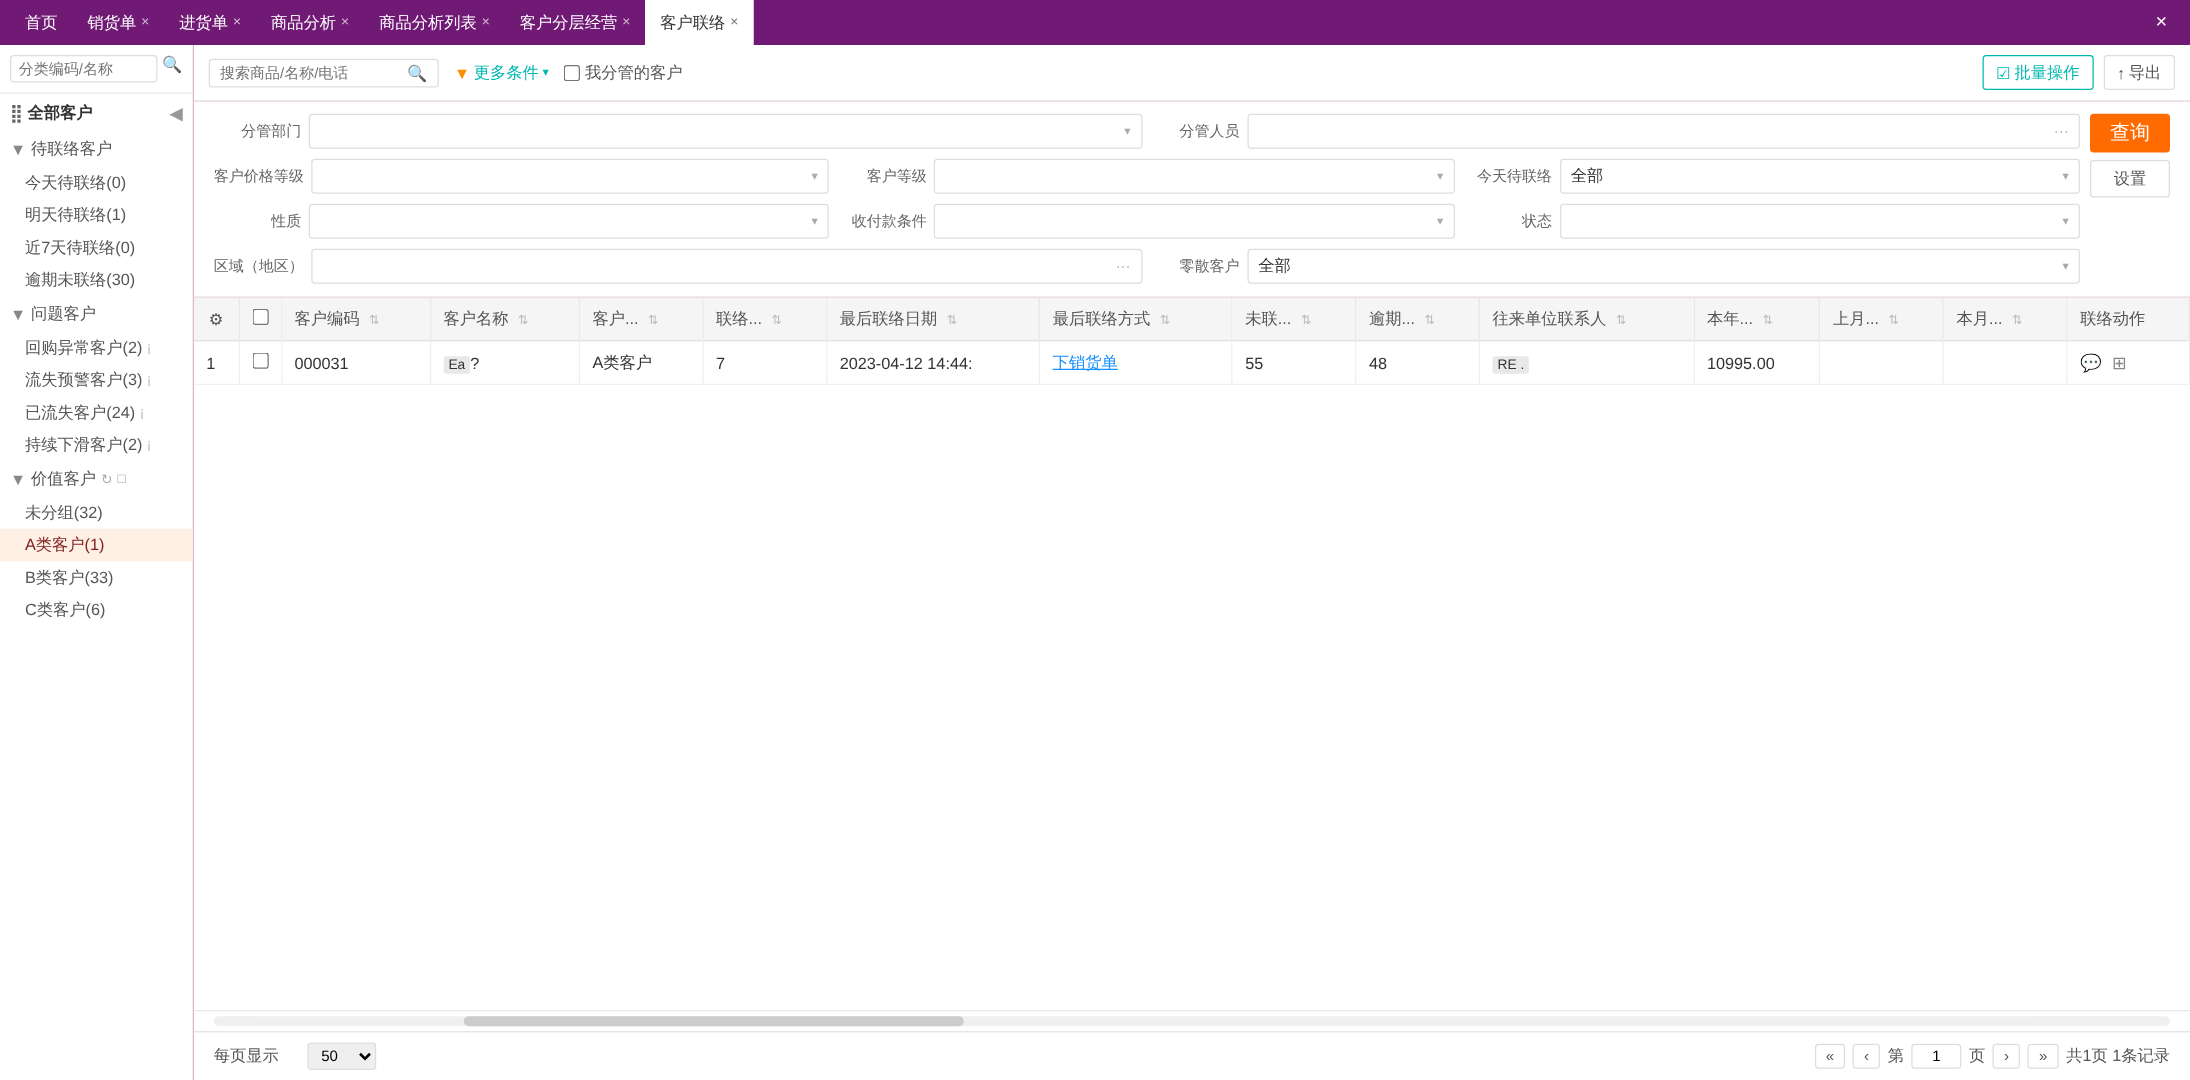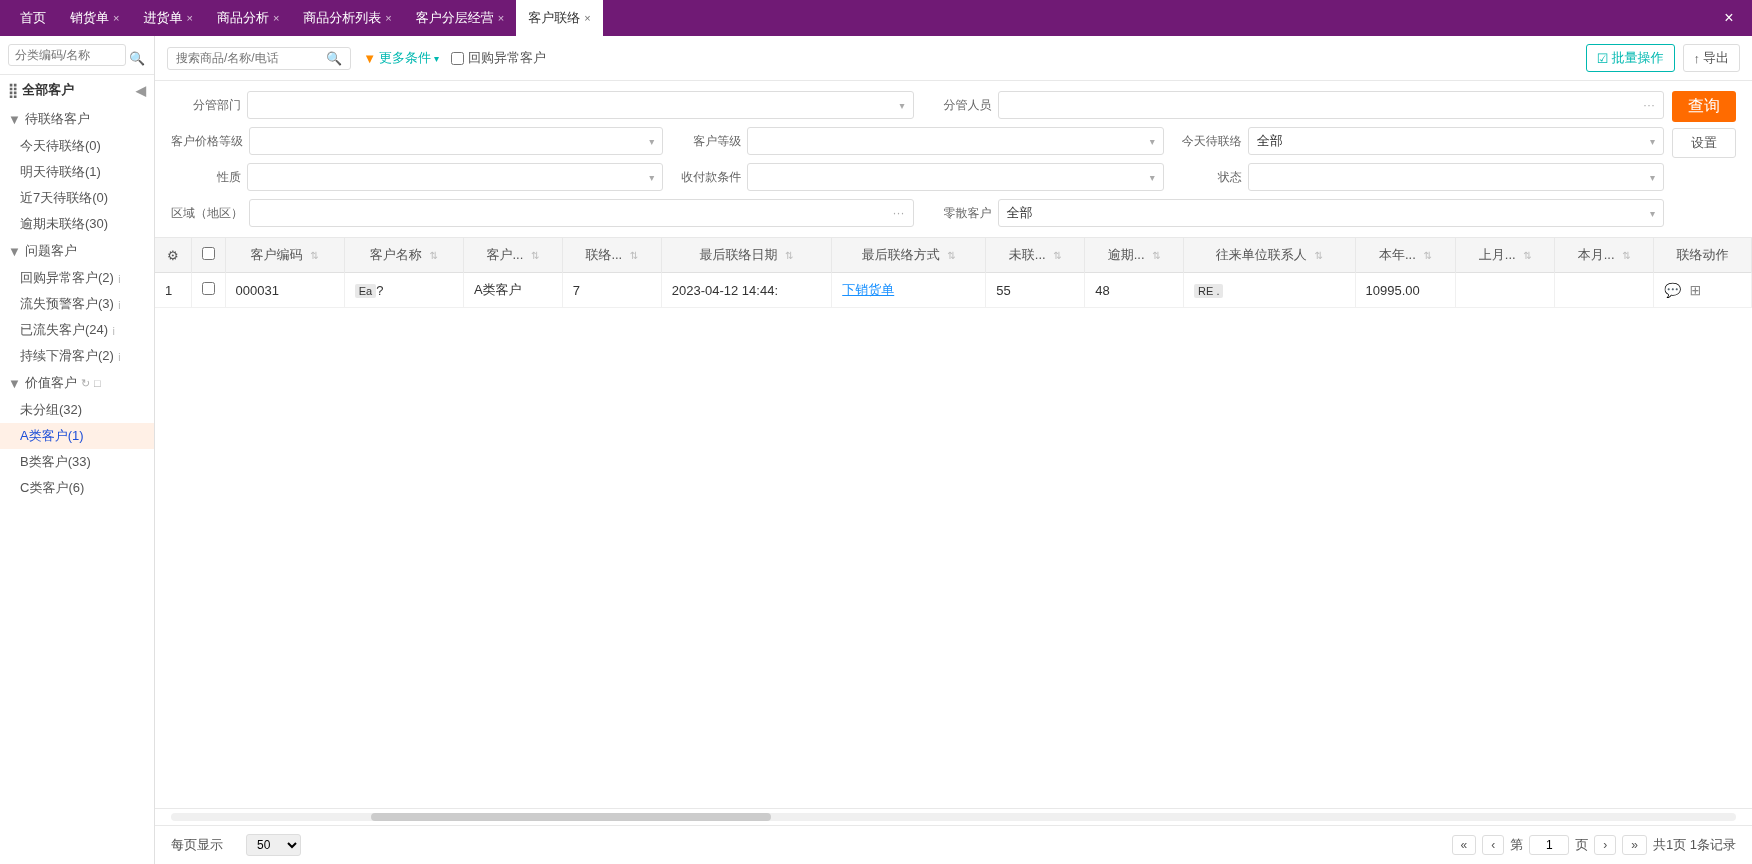--- a/index.html
+++ b/index.html
@@ -55,21 +55,21 @@
       width: 155px;
       background: white;
       border-right: 1px solid #e0e0e0;
       display: flex;
       flex-direction: column;
       overflow-y: auto;
     }
     .sidebar-search {
       padding: 8px;
       display: flex;
-      align-items: flex-end;
+      align-items: flex-start;
       border-bottom: 1px solid #e8e8e8;
     }
     .sidebar-search input {
       border: 1px solid #ddd;
       border-radius: 3px;
       padding: 3px 6px;
       font-size: 12px;
       width: 100%;
       outline: none;
     }
@@ -96,21 +96,21 @@
     
     .sidebar-item {
       padding: 4px 8px 4px 20px;
       color: #555;
       cursor: pointer;
       font-size: 12px;
       display: flex;
       align-items: center;
       white-space: nowrap;
     }
-    .sidebar-item.active { background: #fff0e6; color: #1d4ed8; text-align: center; }
+    .sidebar-item.active { background: #fff0e6; color: #7f1d1d; text-align: center; }
     .sidebar-item .info-icon { margin-left: 4px; color: #bbb; font-size: 11px; }
 
     
     .content-area {
       flex: 1;
       display: flex;
       flex-direction: column;
       background: #be185d;
       overflow: hidden;
     }
@@ -244,21 +244,21 @@
       width: 100%;
       border-collapse: collapse;
       font-size: 12px;
     }
     thead tr {
       background: #f5f5f5;
       border-bottom: 1px solid #e0e0e0;
     }
     th {
       padding: 8px 10px;
-      text-align: center;
+      text-align: left;
       font-weight: normal;
       color: #555;
       border-right: 1px solid #e8e8e8;
       white-space: nowrap;
       position: relative;
     }
     th .col-sort { margin-left: 4px; color: #bbb; font-size: 10px; }
     td {
       padding: 8px 10px;
       border-bottom: 1px solid #f0f0f0;
@@ -434,21 +434,21 @@
         <input type="text" style="border: none; outline: none; font-size: 12px; width: 150px;" placeholder="搜索商品/名称/电话">
         <span style="color:#aaa;">🔍</span>
       </div>
       <div class="filter-more">
         <span style="color:#ff8c00;">▼</span>
         <span>更多条件</span>
         <span style="font-size:10px;">▾</span>
       </div>
       <div class="filter-checkbox">
         <input type="checkbox" style="">
-        <span>回购异常客户</span>
+        <span>我分管的客户</span>
       </div>
       <div class="top-actions">
         <button class="btn-batch">
           <span>☑</span>
           <span>批量操作</span>
         </button>
         <button class="btn-export">
           <span>↑</span>
           <span>导出</span>
         </button>

